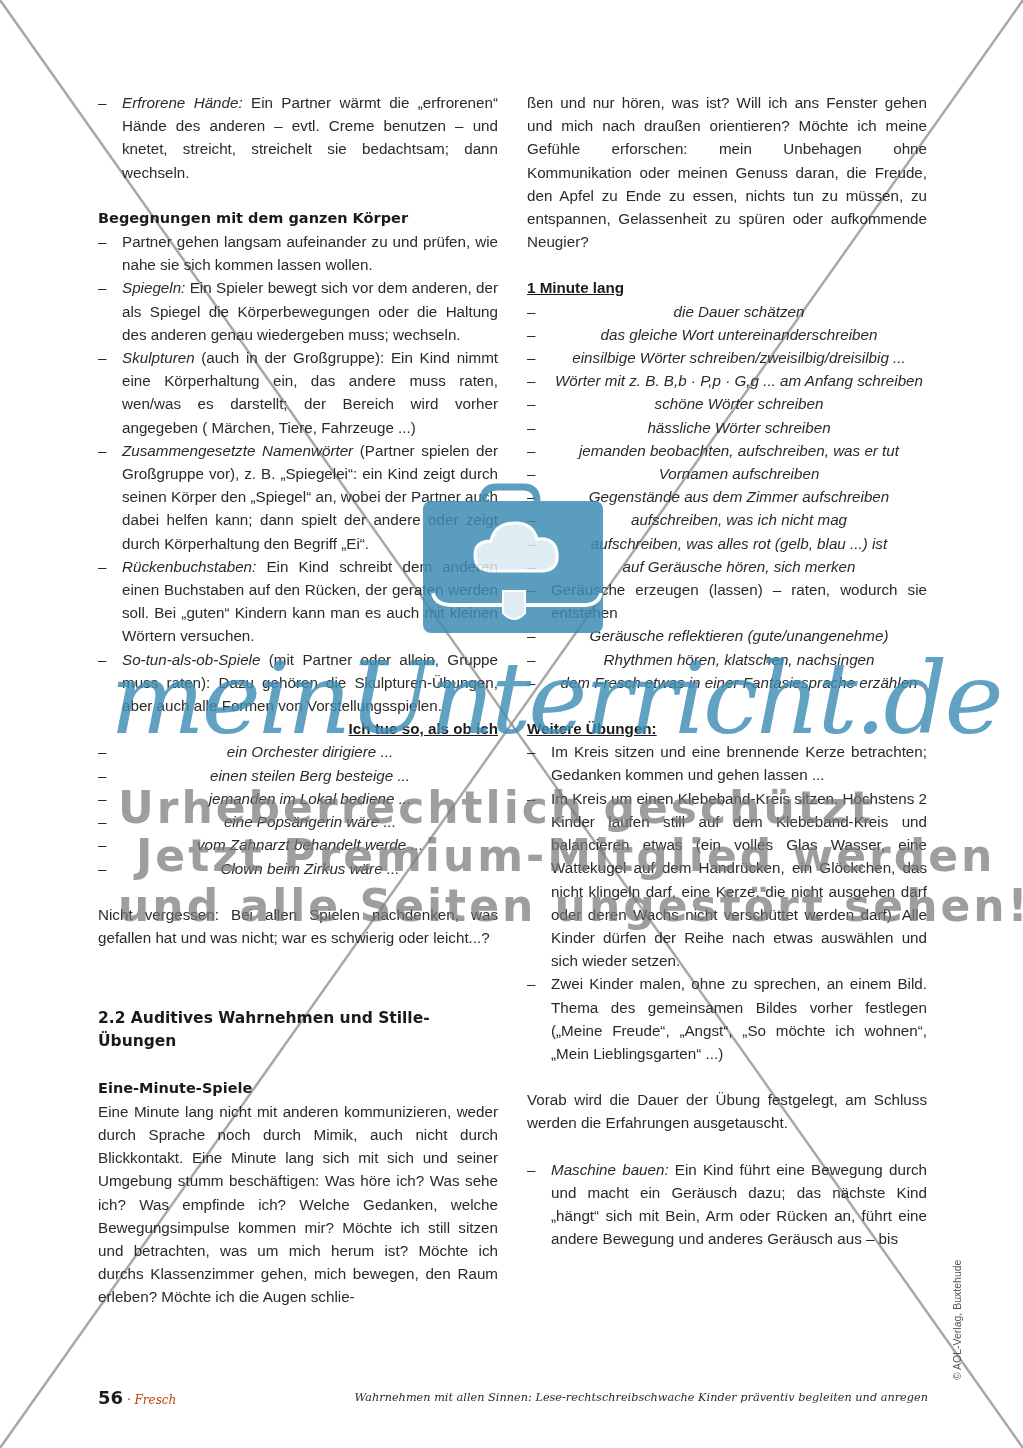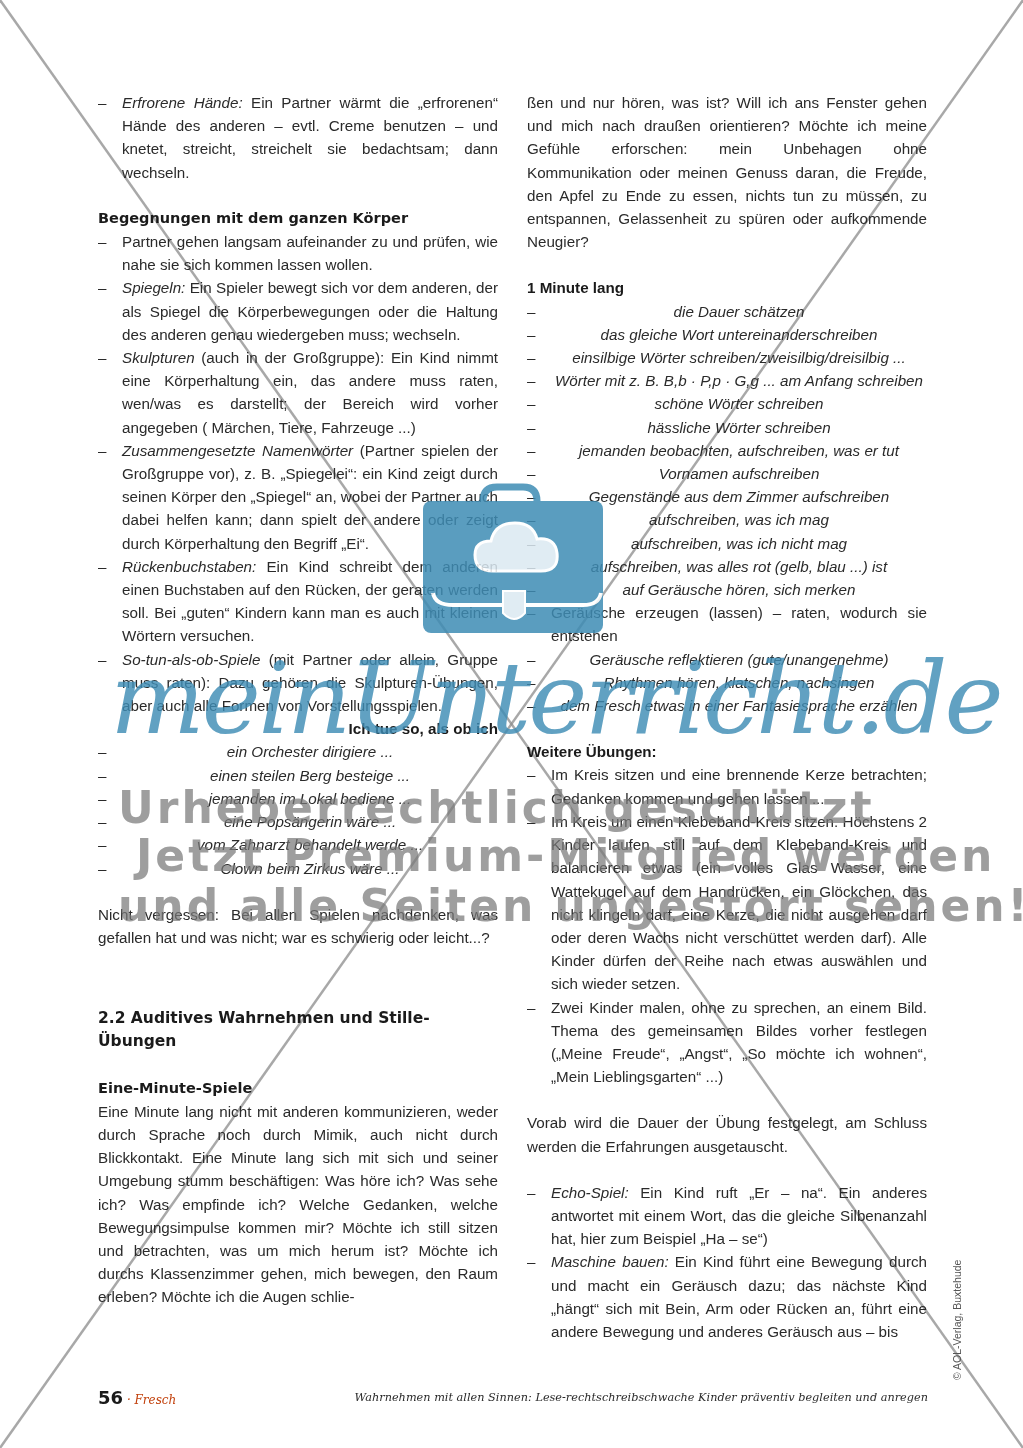--- a/index.html
+++ b/index.html
@@ -2,21 +2,21 @@
 <html><head>
 <meta charset="utf-8">
 <style>
   html, body { margin: 0; padding: 0; background: #ffffff; }
   body { width: 1023px; height: 1448px; position: relative; overflow: hidden;
          font-family: "Liberation Sans", sans-serif; color: #2a2a2a; }
   .col { position: absolute; top: 91px; width: 400px; font-size: 15.2px; line-height: 23.2px; }
   .col-left { left: 98px; }
   .col-right { left: 527px; }
   .p { margin: 0; text-align: justify; }
-  .h { font-weight: bold; margin: 0; color: #1a1a1a; }
+  .h { font-weight: bold; margin: 0; color: #1a1a1a; text-decoration: underline; }
   .hs { font-family: "DejaVu Sans", sans-serif; font-weight: bold; font-size: 14.5px; color: #1a1a1a; margin: 0; }
   .h2 { font-family: "DejaVu Sans", sans-serif; font-weight: bold; font-size: 15.5px; color: #1a1a1a; margin: 0; }
   .li { position: relative; padding-left: 24px; margin: 0; text-align: justify; }
   .li::before { content: "–"; position: absolute; left: 0; top: 0; }
   .li.nojust { text-align: center; font-style: italic; }
   .sub { padding-left: 24px; margin: 0; text-align: right; }
   em { font-style: italic; }
   .gap { height: 23px; }
   .gap2 { height: 46px; }
   .footer { position: absolute; top: 1387px; left: 98px; width: 830px; height: 24px; }
@@ -73,37 +73,35 @@
   <p class="h">1 Minute lang</p>
   <p class="li nojust">die Dauer schätzen</p>
   <p class="li nojust">das gleiche Wort untereinanderschreiben</p>
   <p class="li nojust">einsilbige Wörter schreiben/zweisilbig/dreisilbig ...</p>
   <p class="li nojust">Wörter mit z. B. B,b · P,p · G,g ... am Anfang schreiben</p>
   <p class="li nojust">schöne Wörter schreiben</p>
   <p class="li nojust">hässliche Wörter schreiben</p>
   <p class="li nojust">jemanden beobachten, aufschreiben, was er tut</p>
   <p class="li nojust">Vornamen aufschreiben</p>
   <p class="li nojust">Gegenstände aus dem Zimmer aufschreiben</p>
-  <p class="li nojust">aufschreiben, was ich mag</p>
   <p class="li nojust">aufschreiben, was ich nicht mag</p>
   <p class="li nojust">aufschreiben, was alles rot (gelb, blau ...) ist</p>
   <p class="li nojust">auf Geräusche hören, sich merken</p>
   <p class="li">Geräusche erzeugen (lassen) – raten, wodurch sie entstehen</p>
   <p class="li nojust">Geräusche reflektieren (gute/unangenehme)</p>
   <p class="li nojust">Rhythmen hören, klatschen, nachsingen</p>
   <p class="li nojust">dem Fresch etwas in einer Fantasiesprache erzählen</p>
   <div class="gap"></div>
   <p class="h">Weitere Übungen:</p>
   <p class="li">Im Kreis sitzen und eine brennende Kerze betrachten; Gedanken kommen und gehen lassen ...</p>
   <p class="li">Im Kreis um einen Klebeband-Kreis sitzen. Höchstens 2 Kinder laufen still auf dem Klebeband-Kreis und balancieren etwas (ein volles Glas Wasser, eine Wattekugel auf dem Handrücken, ein Glöckchen, das nicht klingeln darf, eine Kerze, die nicht ausgehen darf oder deren Wachs nicht verschüttet werden darf). Alle Kinder dürfen der Reihe nach etwas auswählen und sich wieder setzen.</p>
   <p class="li">Zwei Kinder malen, ohne zu sprechen, an einem Bild. Thema des gemeinsamen Bildes vorher festlegen („Meine Freude“, „Angst“, „So möchte ich wohnen“, „Mein Lieblingsgarten“ ...)</p>
   <div class="gap"></div>
   <p class="p">Vorab wird die Dauer der Übung festgelegt, am Schluss werden die Erfahrungen ausgetauscht.</p>
   <div class="gap"></div>
-  <p class="li"><em>Echo-Spiel:</em><span> Ein Kind ruft „Er – na“. Ein anderes antwortet mit einem Wort, das die gleiche Silbenanzahl hat, hier zum Beispiel „Ha – se“)</span></p>
   <p class="li"><em>Maschine bauen:</em><span> Ein Kind führt eine Bewegung durch und macht ein Geräusch dazu; das nächste Kind „hängt“ sich mit Bein, Arm oder Rücken an, führt eine andere Bewegung und anderes Geräusch aus – bis</span></p>
 </div>
 
 <div class="footer">
   <span class="page-num">56</span><span class="author"> · Fresch</span>
   <span class="book-title">Wahrnehmen mit allen Sinnen: Lese-rechtschreibschwache Kinder präventiv begleiten und anregen</span>
 </div>
 
 <div class="copyright">© AOL-Verlag, Buxtehude</div>
 

